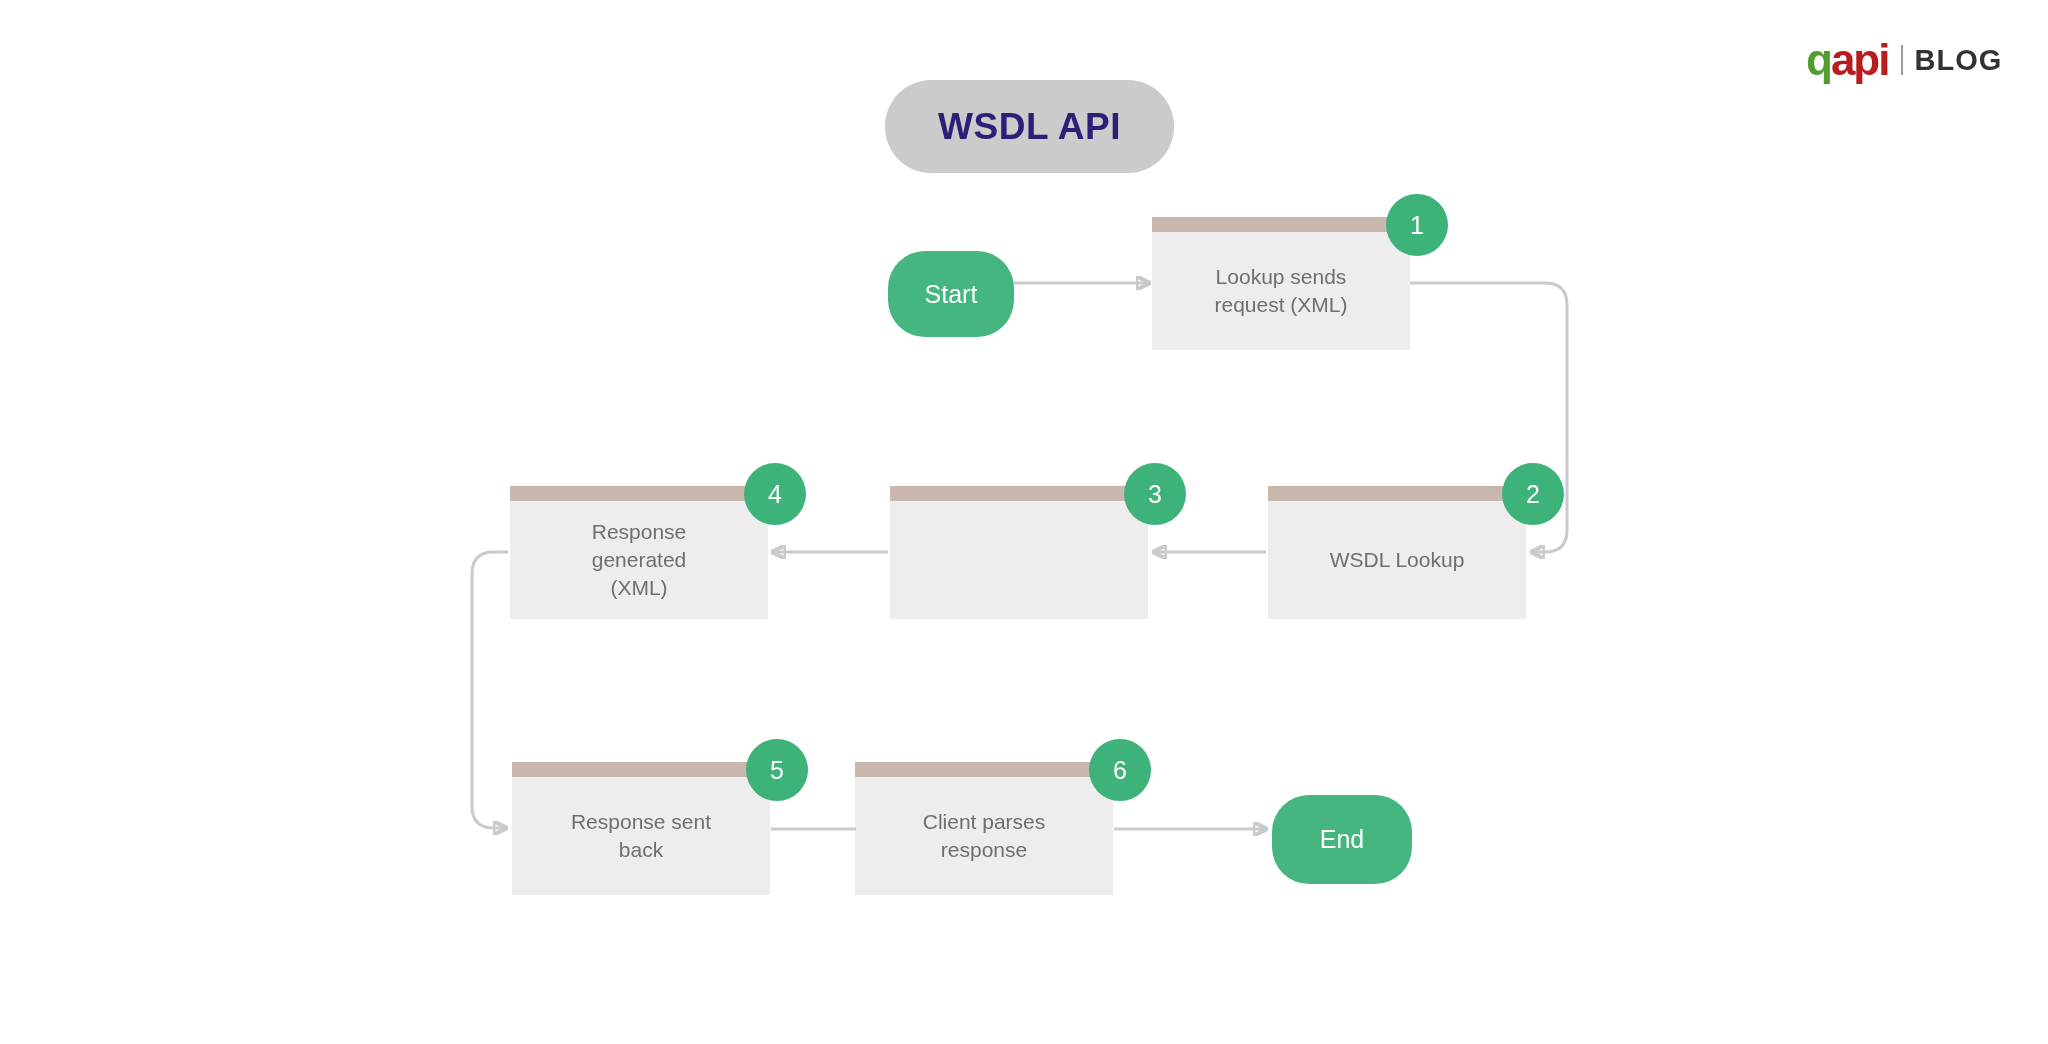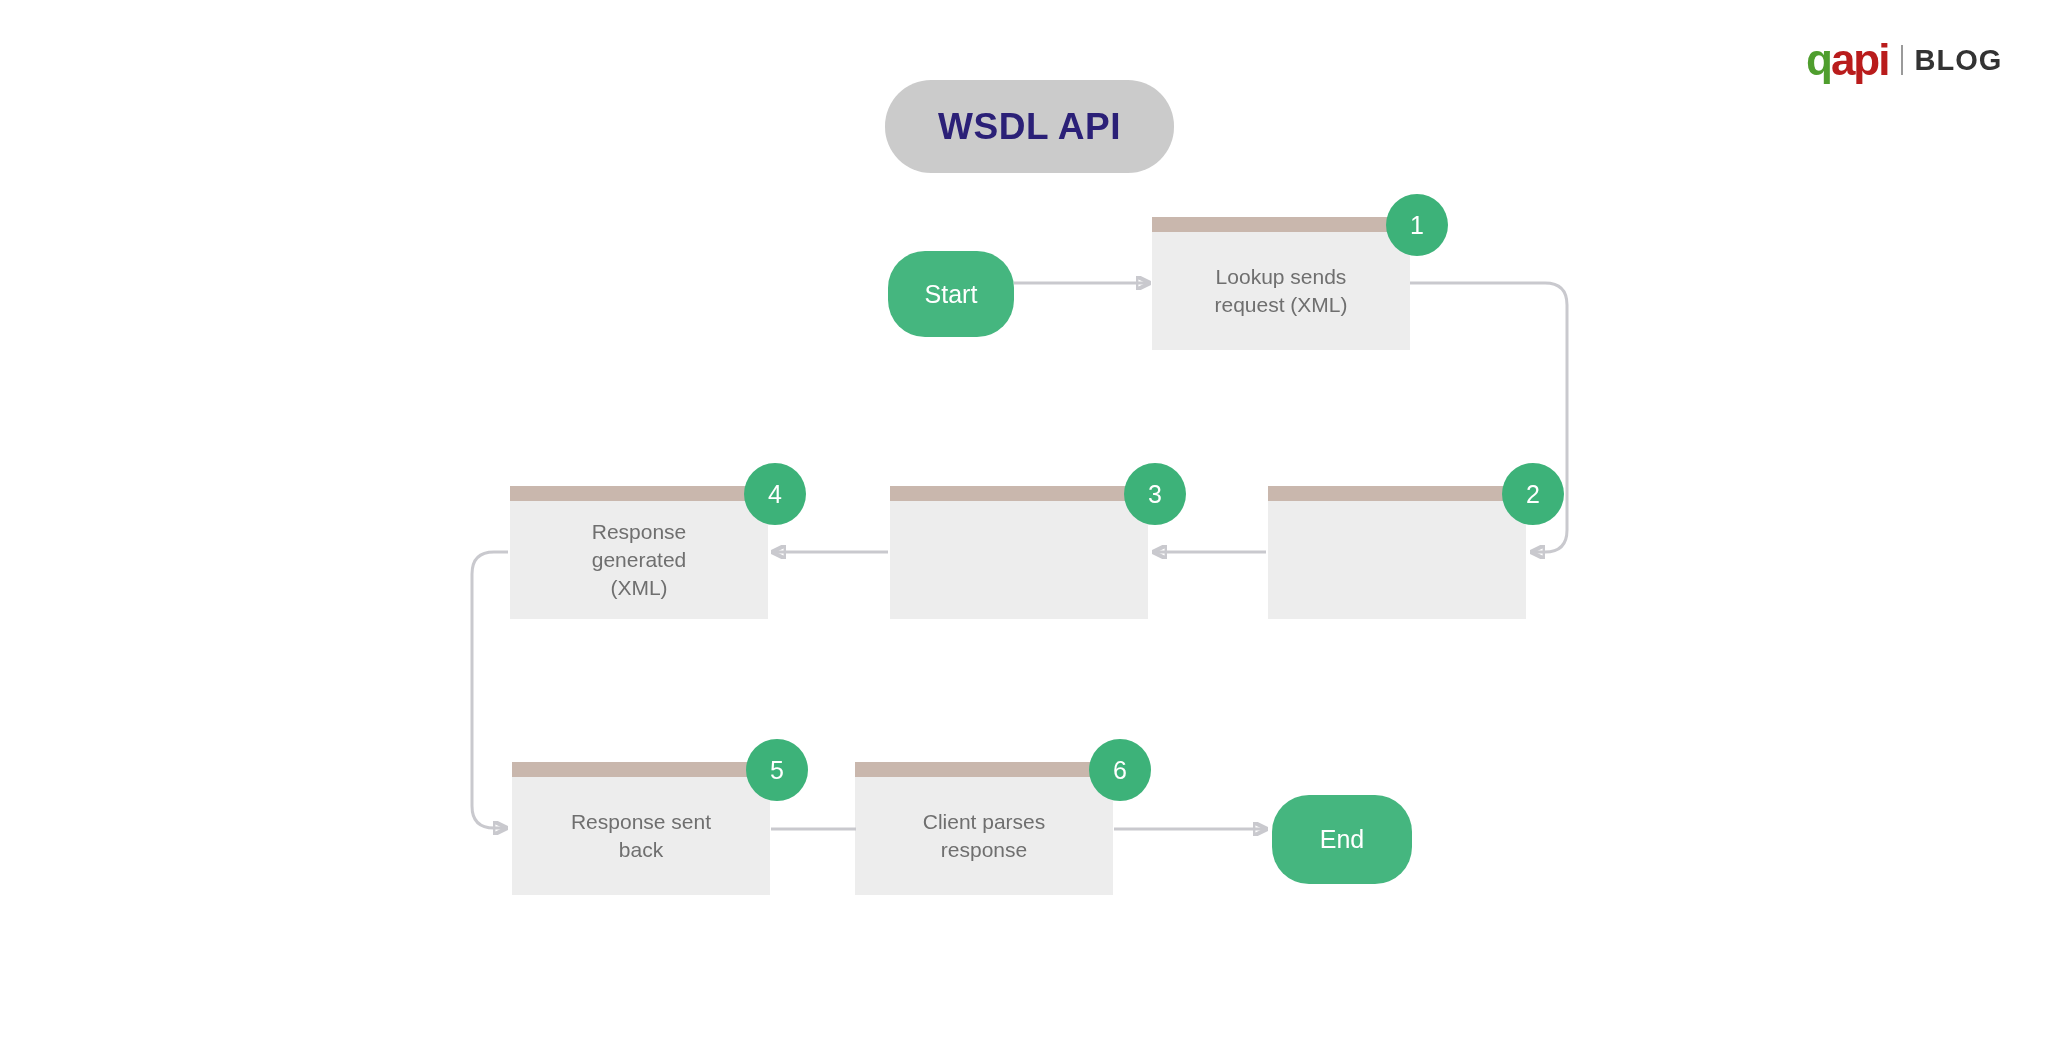--- a/index.html
+++ b/index.html
@@ -87,20 +87,21 @@
   <div class="step-box" id="box1">
     <div class="bar"></div>
     <div class="badge">1</div>
     <div class="label">Lookup sends
 request (XML)</div>
   </div>
 
   <div class="step-box" id="box2">
     <div class="bar"></div>
     <div class="badge">2</div>
+    <div class="label">WSDL Lookup</div>
   </div>
 
   <div class="step-box" id="box3">
     <div class="bar"></div>
     <div class="badge">3</div>
   </div>
 
   <div class="step-box" id="box4">
     <div class="bar"></div>
     <div class="badge">4</div>

